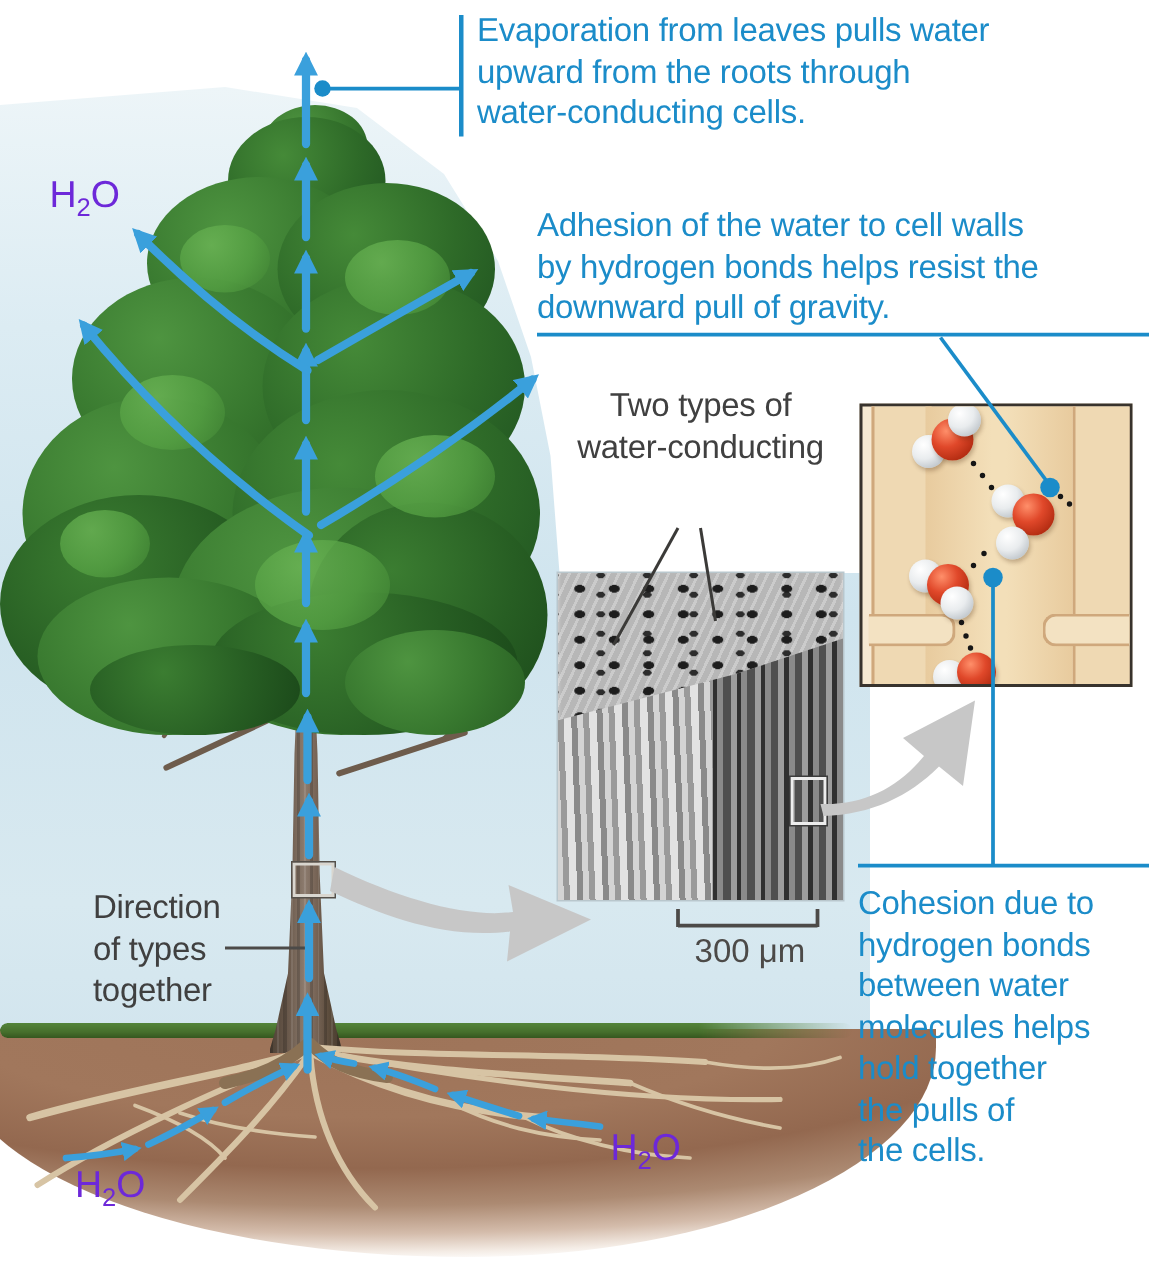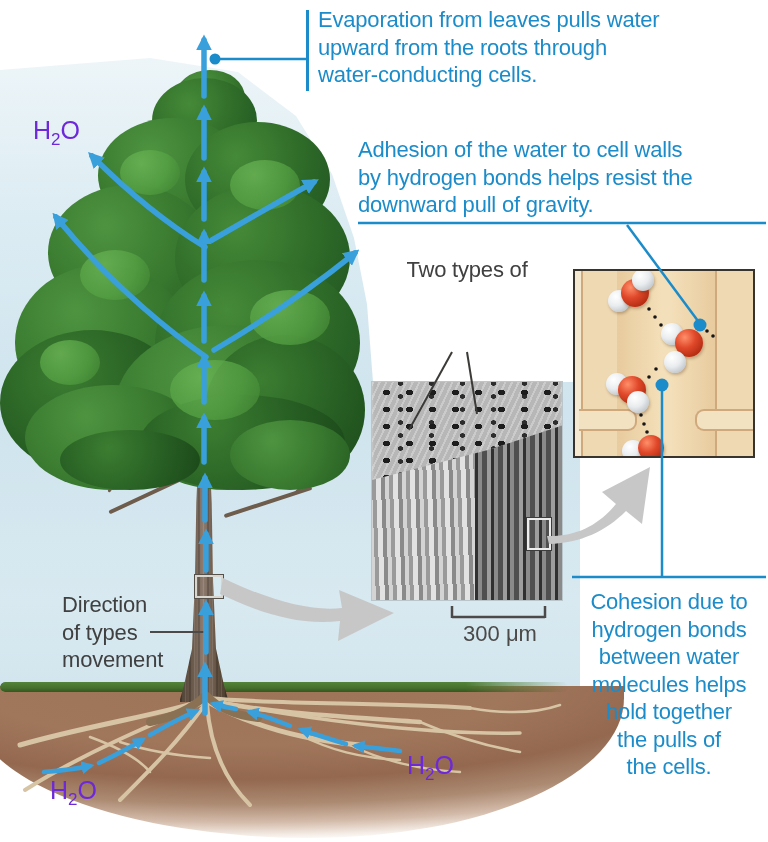--- a/index.html
+++ b/index.html
@@ -160,27 +160,28 @@
     <span class="ln">upward from the roots through</span>
     <span class="ln">water-conducting cells.</span>
   </div>
   <div class="callout blue" style="left:358px;top:136px;width:412px;">
     <span class="ln">Adhesion of the water to cell walls</span>
     <span class="ln">by hydrogen bonds helps resist the</span>
     <span class="ln">downward pull of gravity.</span>
   </div>
   <div class="callout dark center" style="left:366px;top:256px;width:202px;">
     <span class="ln">Two types of</span>
+    <span class="ln">water-conducting</span>
   </div>
   <div class="callout dark" style="left:62px;top:591px;width:165px;">
     <span class="ln">Direction</span>
     <span class="ln">of types</span>
-    <span class="ln">movement</span>
-  </div>
-  <div class="callout blue" style="left:572px;top:588px;width:194px;text-align:center;">
+    <span class="ln">together</span>
+  </div>
+  <div class="callout blue" style="left:572px;top:588px;width:194px;">
     <span class="ln">Cohesion due to</span>
     <span class="ln">hydrogen bonds</span>
     <span class="ln">between water</span>
     <span class="ln">molecules helps</span>
     <span class="ln">hold together</span>
     <span class="ln">the pulls of</span>
     <span class="ln">the cells.</span>
   </div>
 
   <div class="h2o" style="left:33px;top:116px;">

